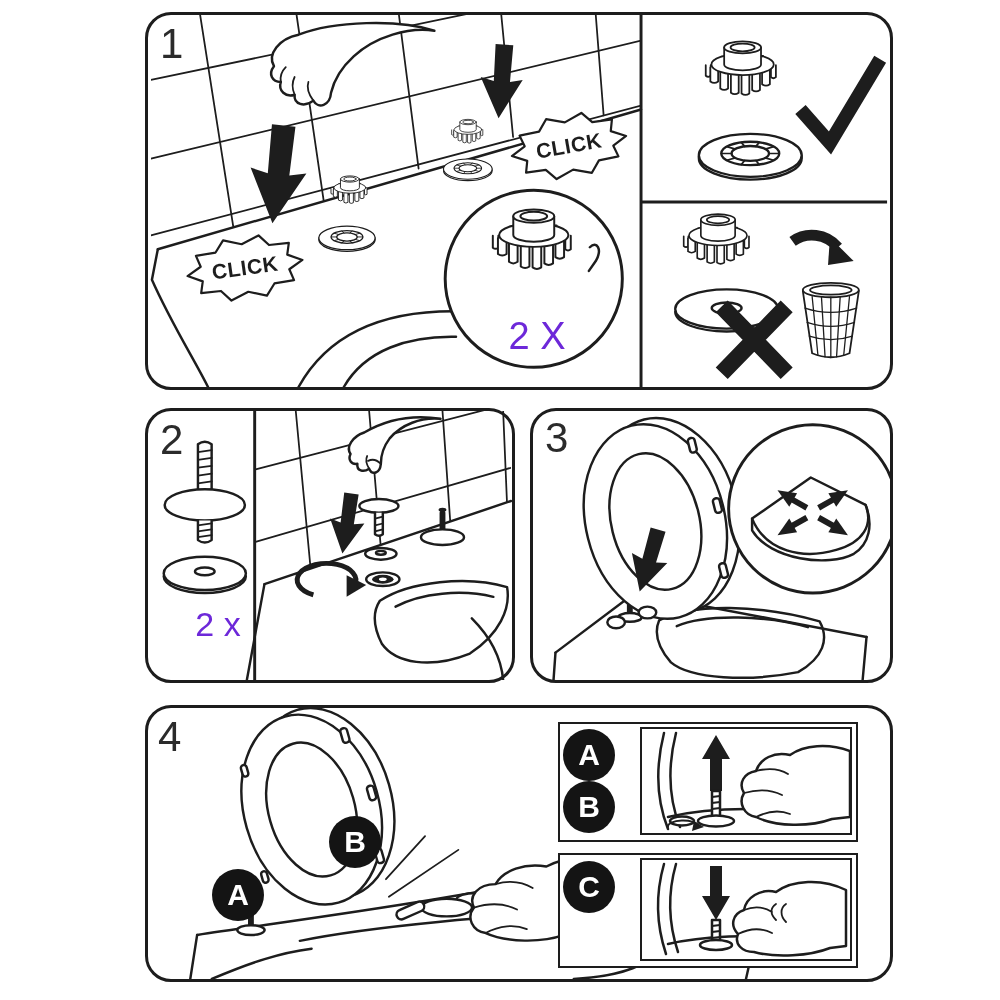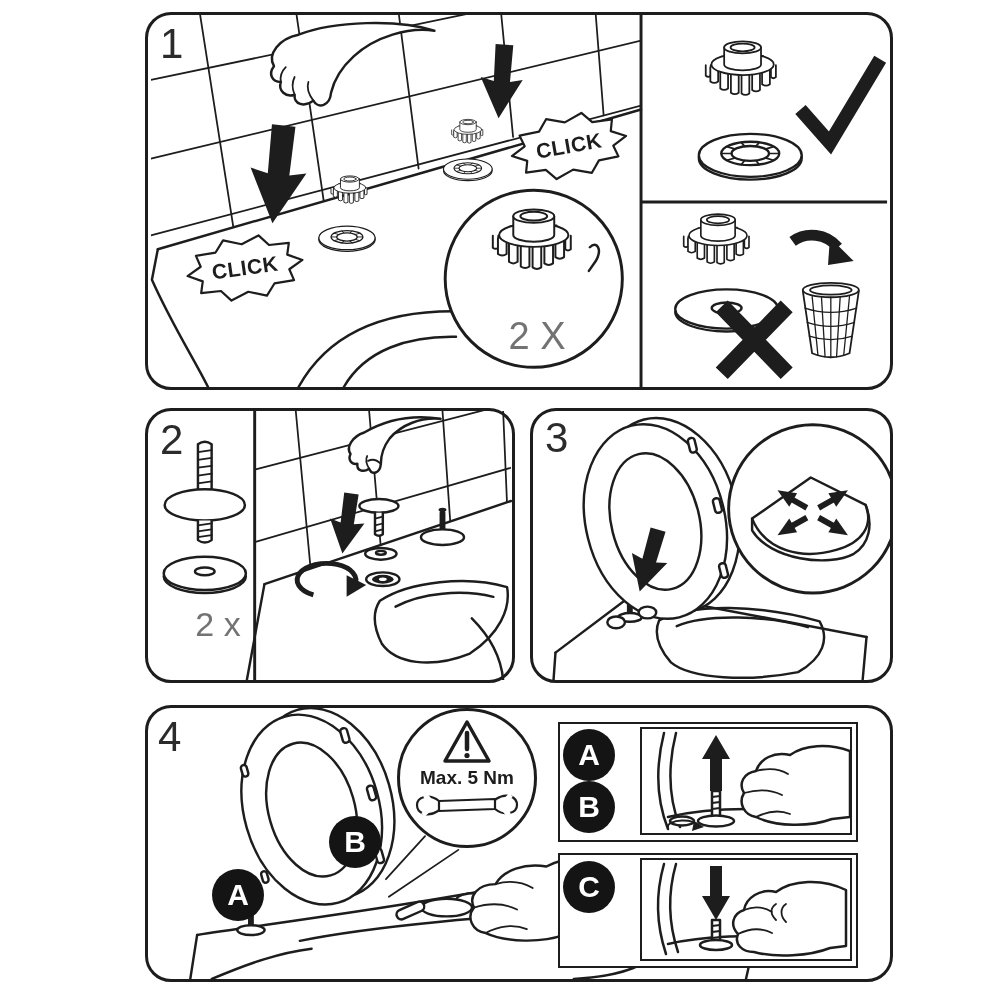--- a/index.html
+++ b/index.html
@@ -6,21 +6,21 @@
   .page{position:relative;width:1000px;height:1000px;background:#ffffff;overflow:hidden;
         font-family:"Liberation Sans",sans-serif;color:#1d1d1d;}
   .panel{position:absolute;border:3px solid #1d1d1d;border-radius:26px;background:#ffffff;box-sizing:border-box;}
   .art{position:absolute;left:0;top:0;width:100%;height:100%;display:block;}
   
   .ln{stroke:#1d1d1d;stroke-width:2.5;fill:#ffffff;stroke-linecap:round;stroke-linejoin:round;}
   .lnn{stroke:#1d1d1d;stroke-width:2.5;fill:none;stroke-linecap:round;stroke-linejoin:round;}
   .thin{stroke:#1d1d1d;stroke-width:1.8;fill:none;stroke-linecap:round;}
   .blk{fill:#1d1d1d;stroke:none;}
   .step-num{position:absolute;font-size:42px;font-weight:400;color:#2b2b2b;line-height:1;}
-  .qty{position:absolute;font-size:36px;color:#737373;text-align:center;}
+  .qty{position:absolute;font-size:36px;color:#6d28d9;text-align:center;}
   .badge{position:absolute;width:52px;height:52px;border-radius:50%;background:#141414;color:#ffffff;
          display:flex;align-items:center;justify-content:center;font-size:30px;font-weight:700;}
   .subbox{position:absolute;border:2.5px solid #1d1d1d;background:#ffffff;box-sizing:border-box;}
   .innerbox{position:absolute;border:2px solid #1d1d1d;background:#ffffff;box-sizing:border-box;overflow:hidden;}
   .warncircle{position:absolute;width:140px;height:140px;border-radius:50%;border:3px solid #1d1d1d;
               background:#ffffff;box-sizing:border-box;display:flex;flex-direction:column;align-items:center;}
   .torque{font-size:19px;font-weight:600;color:#1d1d1d;margin-top:2px;white-space:nowrap;}
   .click-svg{position:absolute;overflow:visible;}
   .click-txt{font-family:"Liberation Sans",sans-serif;font-size:21px;font-weight:700;fill:#1d1d1d;
              letter-spacing:.5px;text-anchor:middle;}
@@ -284,35 +284,20 @@
         <path class="thin" d="M350,180 C364,176 378,178 388,184 M328,204 C344,199 360,200 372,206 M340,230 C354,222 370,221 382,226"></path>
         <path class="lnn" d="M495,224 L620,252 M470,158 L600,176"></path>
       </g>
       <path class="thin" d="M238,175 L278,131 M241,193 L312,145"></path>
     </svg>
 
     <div class="step-num" style="left:10px;top:8px;">4</div>
     <div class="badge" style="left:64px;top:161px;">A</div>
     <div class="badge" style="left:181px;top:108px;">B</div>
 
-    <div class="warncircle" style="left:249px;top:0px;">
-      <svg width="50" height="46" viewBox="0 0 50 46" style="margin-top:8px;">
-        <polygon points="25,3 47,42 3,42" fill="#ffffff" stroke="#1d1d1d" stroke-width="3.5" stroke-linejoin="round"></polygon>
-        <line x1="25" y1="14" x2="25" y2="30" stroke="#1d1d1d" stroke-width="4.5" stroke-linecap="round"></line>
-        <circle cx="25" cy="36.5" r="2.6" fill="#1d1d1d"></circle>
-      </svg>
-      <div class="torque">Max. 5 Nm</div>
-      <svg width="104" height="28" viewBox="0 0 104 28" style="margin-top:2px;">
-        <path d="M24,10 C14,2 2,6 2,14 C2,22 12,27 23,20 L28,14 Z" class="ln" style="stroke-width:2.2"></path>
-        <path d="M10,4 L16,11 M8,24 L15,17" stroke="#ffffff" stroke-width="5" stroke-linecap="butt"></path>
-        <path d="M80,18 C90,26 102,22 102,14 C102,6 92,1 81,8 L76,14 Z" class="ln" style="stroke-width:2.2"></path>
-        <path d="M94,24 L88,17 M96,4 L89,11" stroke="#ffffff" stroke-width="5" stroke-linecap="butt"></path>
-        <path d="M24,10 L80,8 L80,18 L24,20 Z" class="ln" style="stroke-width:2.2"></path>
-      </svg>
-    </div>
 
     <div class="subbox" style="left:410px;top:14px;width:300px;height:120px;">
       <div class="badge" style="left:3px;top:5px;">A</div>
       <div class="badge" style="left:3px;top:57px;">B</div>
       <div class="innerbox" style="left:80px;top:3px;width:212px;height:108px;">
         <svg class="art" viewBox="0 0 208 104">
           <path class="lnn" d="M22,4 C14,36 14,70 26,100 M34,4 C26,36 26,68 38,98"></path>
           <path class="lnn" d="M26,88 C60,80 100,78 150,82"></path>
           <polygon class="blk" points="74,6 60,30 68,30 68,62 80,62 80,30 88,30"></polygon>
           <g>

